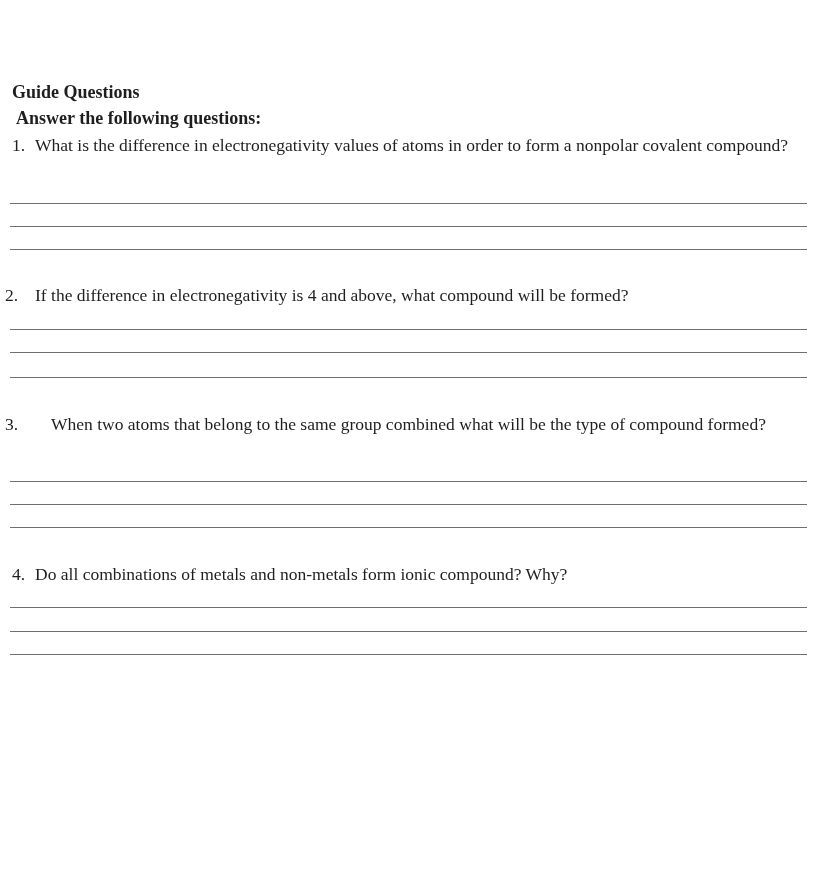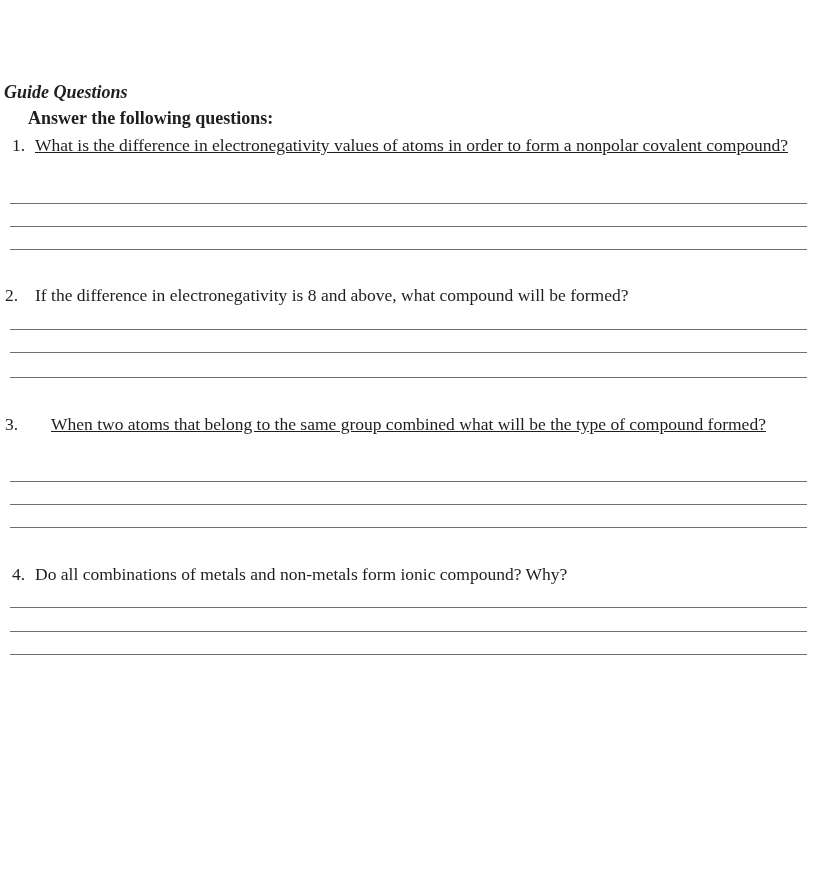--- a/index.html
+++ b/index.html
@@ -27,47 +27,46 @@
     }
     .q-text {
       font-size: 17.5px;
       line-height: 22px;
     }
     .q-text.wrap {
       white-space: normal;
       width: 771px;
       text-align: justify;
       text-align-last: left;
-      text-decoration: underline;
     }
     .answer-line {
       position: absolute;
       left: 10px;
       width: 797px;
       height: 0;
       border-top: 1.5px solid #6f6f6f;
     }
   </style>
 </head>
 <body>
 
-<div class="abs heading" style="left:4px; top:81px;font-style:italic;">Guide Questions</div>
-<div class="abs heading" style="left:28px; top:107px;">Answer the following questions:</div>
+<div class="abs heading" style="left:12px; top:81px;">Guide Questions</div>
+<div class="abs heading" style="left:16px; top:107px;">Answer the following questions:</div>
 
 <div>
   <div class="abs q-num" style="left:12px; top:134px;">1.</div>
   <div class="abs q-text wrap" style="left:35px; top:134px;">What is the difference in electronegativity values of atoms in order to form a nonpolar covalent compound?</div>
   <div class="answer-line" style="top:203px;"></div>
   <div class="answer-line" style="top:226px;"></div>
   <div class="answer-line" style="top:249px;"></div>
 </div>
 
 <div>
   <div class="abs q-num" style="left:5px; top:284px;">2.</div>
-  <div class="abs q-text" style="left:35px; top:284px;">If the difference in electronegativity is 8 and above, what compound will be formed?</div>
+  <div class="abs q-text" style="left:35px; top:284px;">If the difference in electronegativity is 4 and above, what compound will be formed?</div>
   <div class="answer-line" style="top:329px;"></div>
   <div class="answer-line" style="top:352px;"></div>
   <div class="answer-line" style="top:377px;"></div>
 </div>
 
 <div>
   <div class="abs q-num" style="left:5px; top:413px;">3.</div>
   <div class="abs q-text wrap" style="left:35px; top:413px;margin-left:16px;">When two atoms that belong to the same group combined what will be the type of compound formed?</div>
   <div class="answer-line" style="top:481px;"></div>
   <div class="answer-line" style="top:504px;"></div>

